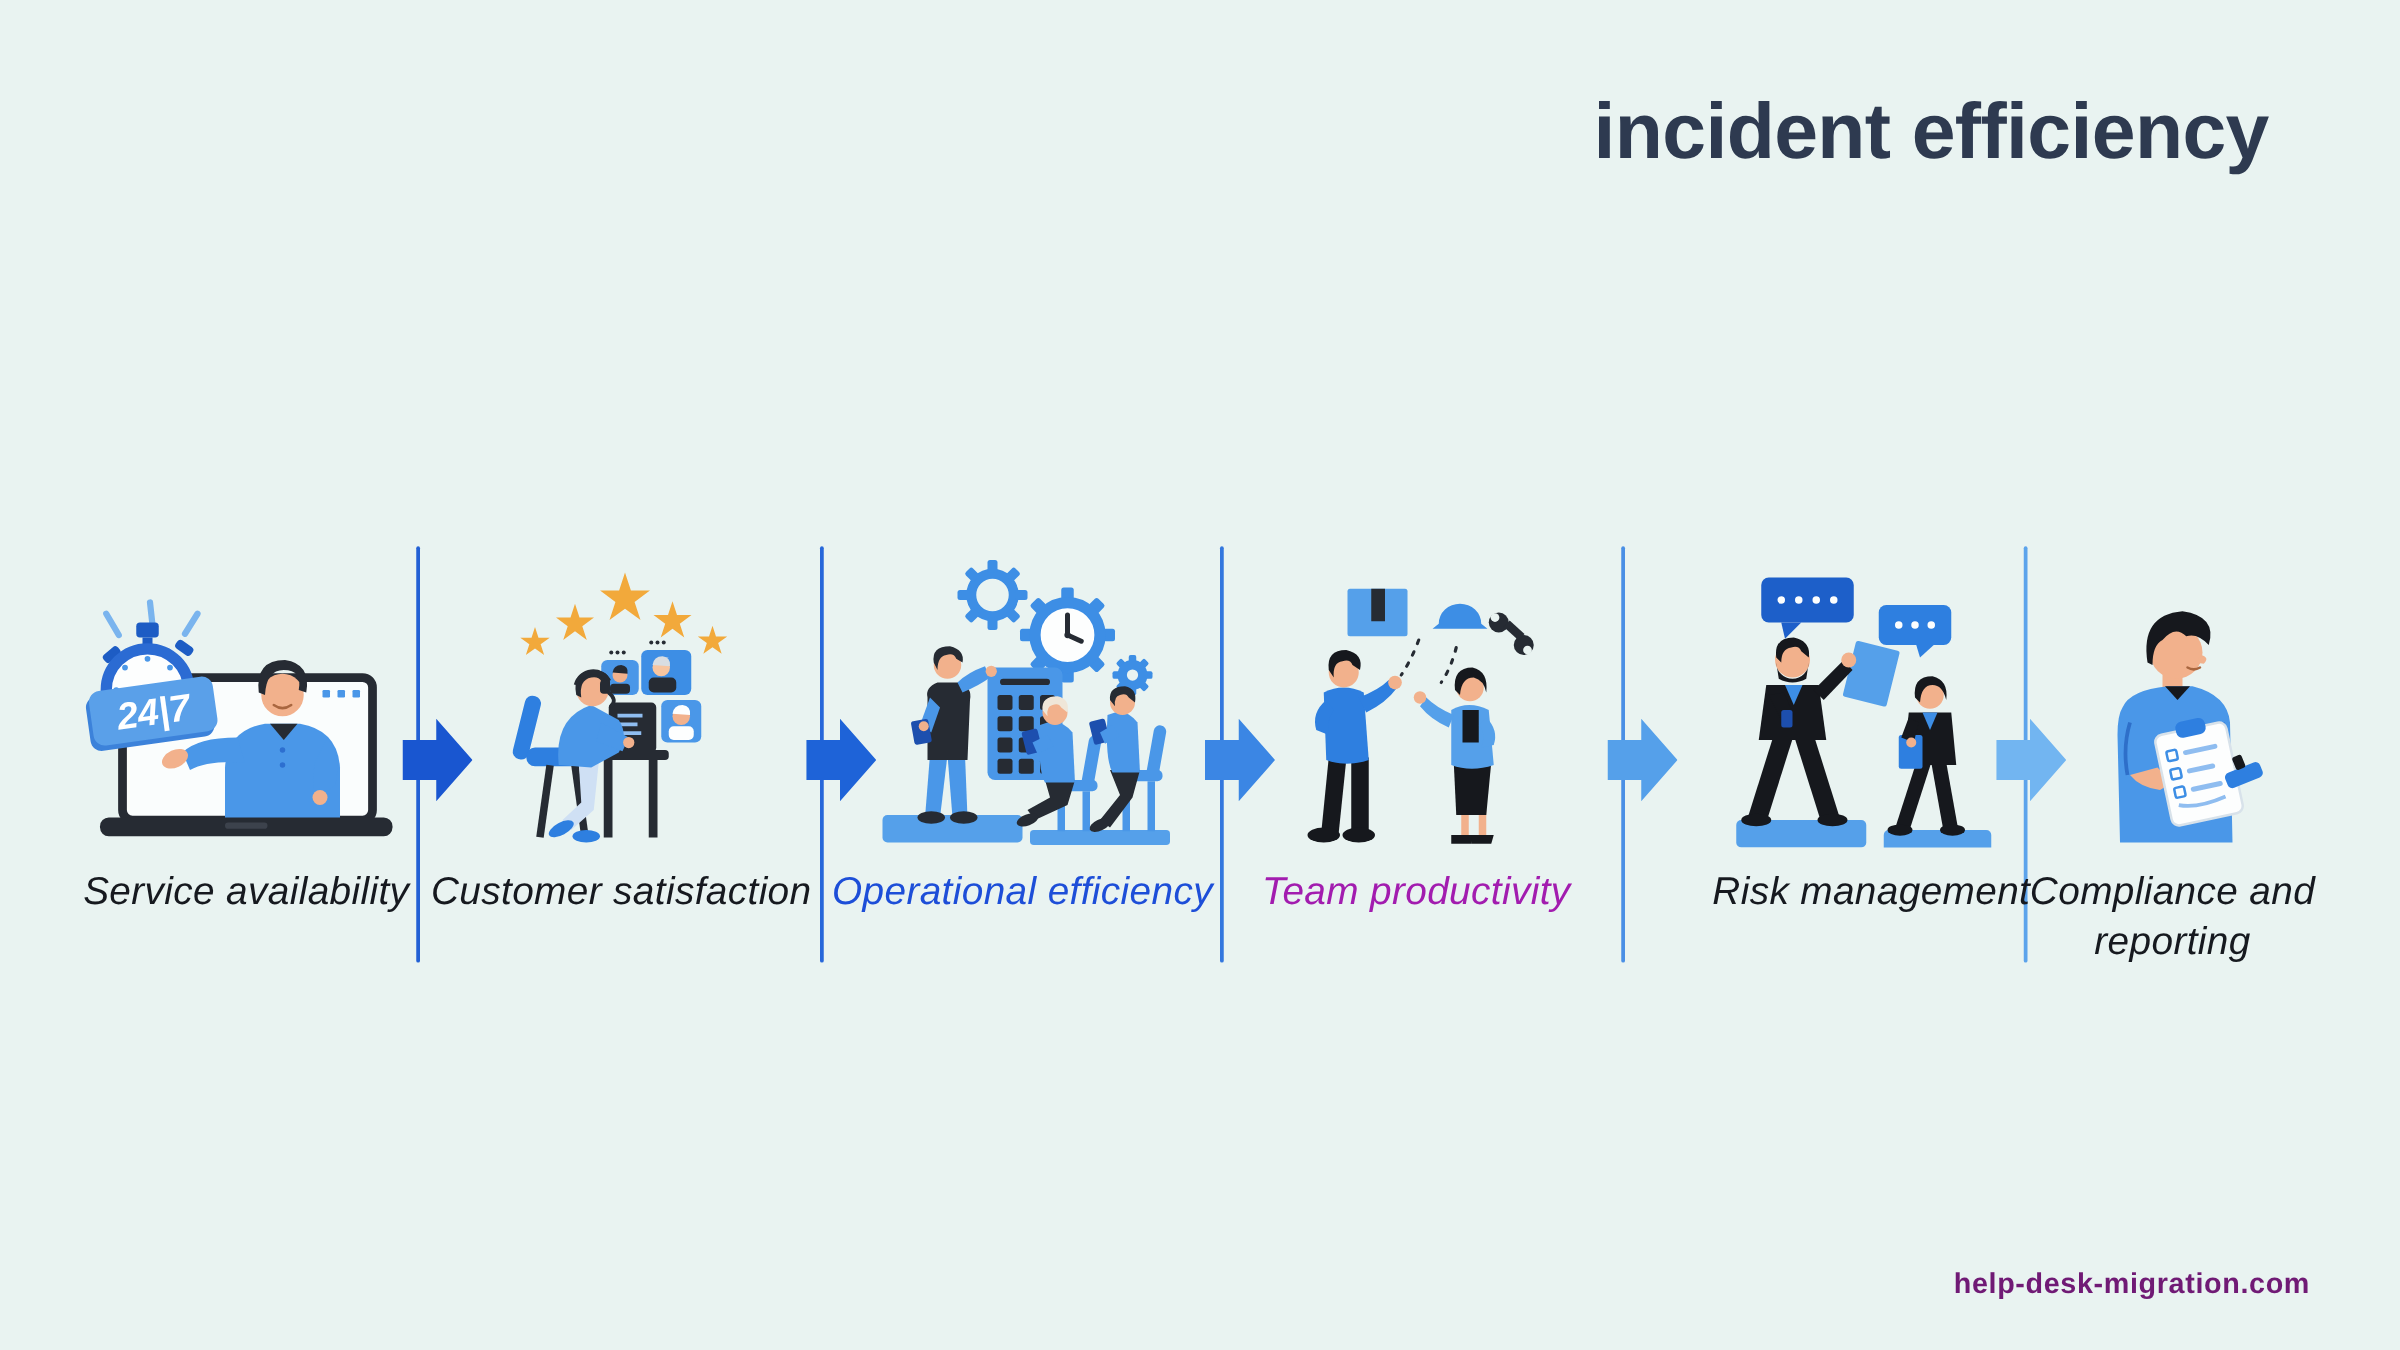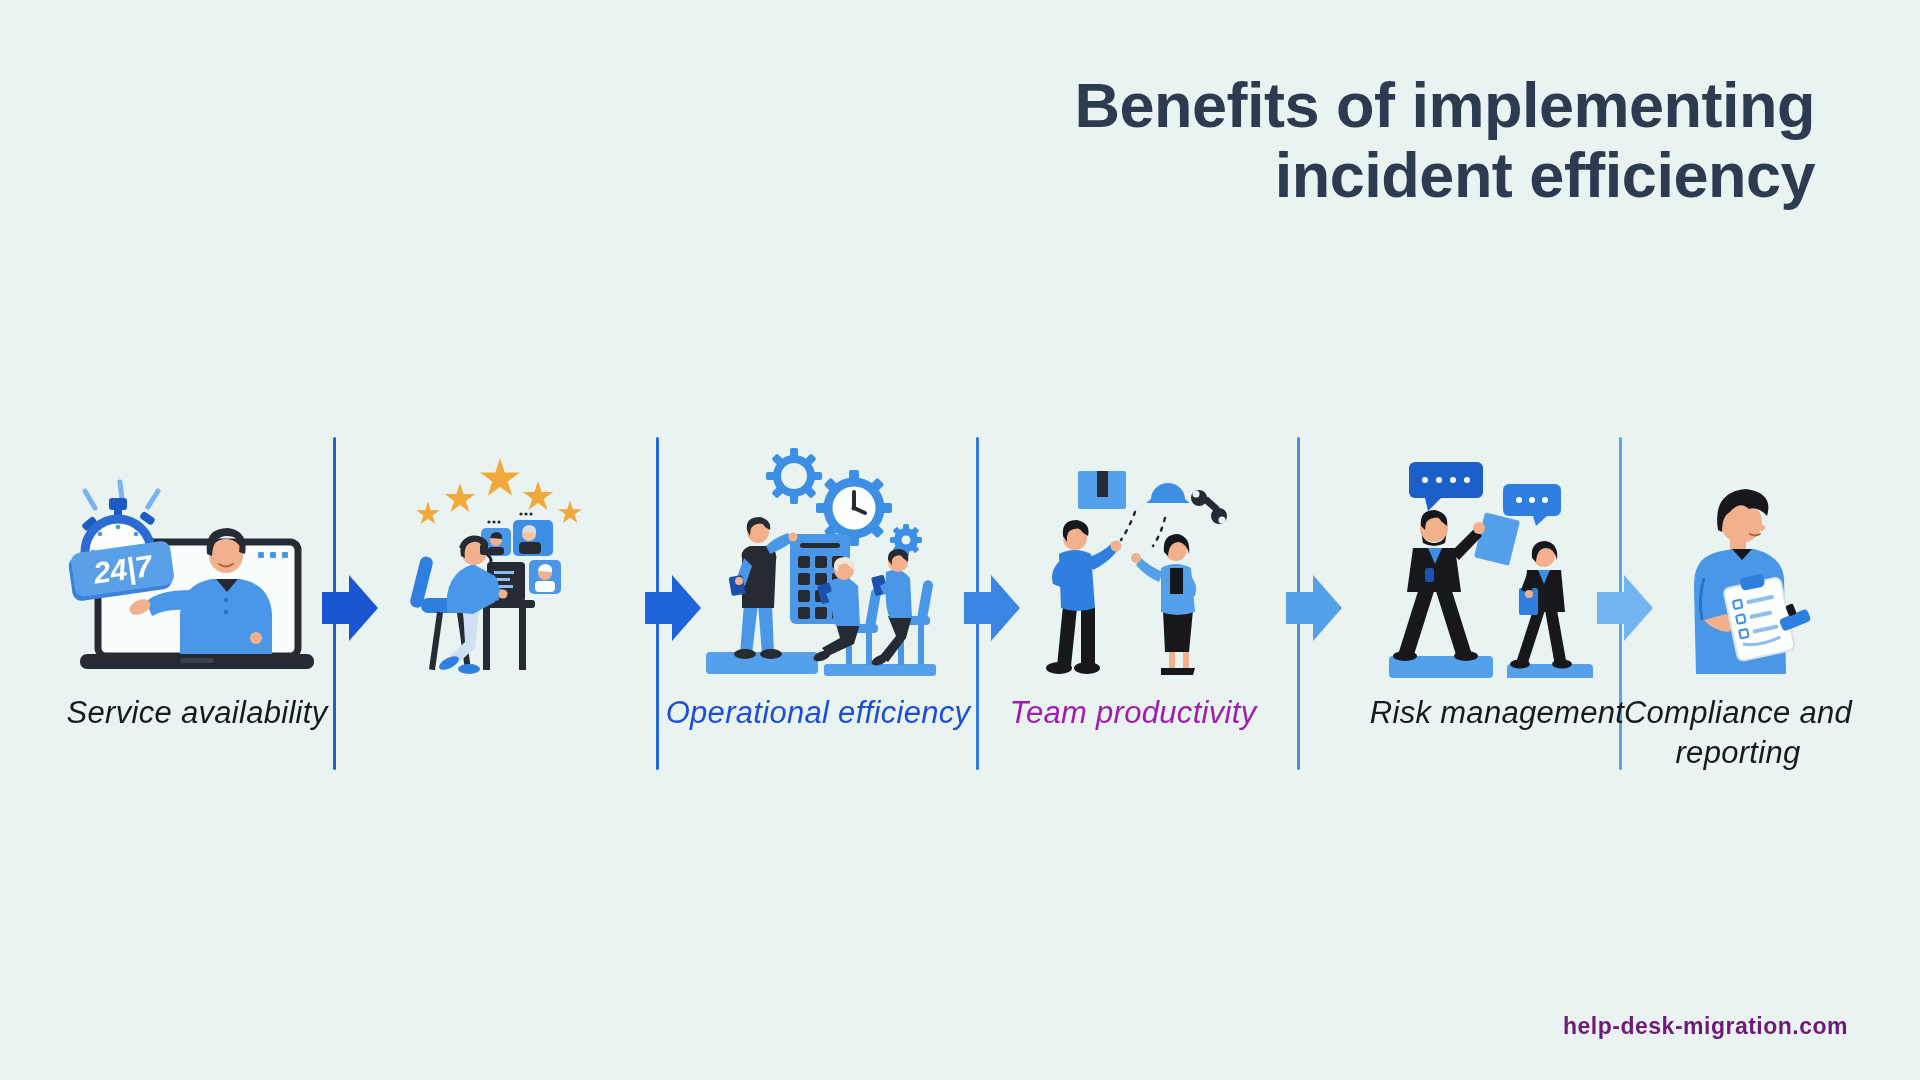--- a/index.html
+++ b/index.html
@@ -22,21 +22,20 @@
   .footer-brand { position:absolute; left:68px; top:1003px; display:flex; align-items:center; gap:14px; }
   .brand-name { font-size:23px; font-weight:bold; }
   .site-url { position:absolute; right:72px; top:1013px; font-size:23px; font-weight:bold; letter-spacing:0.5px; }
 </style>
 </head>
 <body>
 
 <div class="canvas" style="background: rgb(233, 243, 241);">
 
   <div class="title" style="color: rgb(46, 58, 80);">
-    <div>Benefits of implementing</div>
     <div>incident efficiency</div>
   </div>
 
   <div class="divider" style="left: 333px; background: rgb(34, 96, 213);"></div>
   <div class="divider" style="left: 656px; background: rgb(39, 103, 218);"></div>
   <div class="divider" style="left: 976px; background: rgb(51, 119, 222);"></div>
   <div class="divider" style="left: 1297px; background: rgb(74, 143, 229);"></div>
   <div class="divider" style="left: 1619px; background: rgb(92, 163, 235);"></div>
 
   <svg class="flow-arrow" style="left:322px" width="56" height="66" viewBox="0 0 56 66">
@@ -168,20 +167,21 @@
           <path d="M104,126 L126,138 L121,149 L100,141 Z" fill="#4a97e8"></path>
           <circle cx="126" cy="142" r="4.5" fill="#f2b18c"></circle>
           <circle cx="97" cy="100" r="13" fill="#f2b18c"></circle>
           <path d="M84,104 Q80,84 100,84 Q112,86 111,96 L104,93 Q102,89 96,90 Q86,92 88,106 Z" fill="#262b33"></path>
           <path d="M84,96 A 14 14 0 0 1 110 93" stroke="#262b33" stroke-width="4" fill="none"></path>
           <rect x="103" y="92" width="8" height="11" rx="3" fill="#262b33"></rect>
           <path d="M110,102 Q117,108 112,113" stroke="#262b33" stroke-width="3" fill="none" stroke-linecap="round"></path>
         </g>
       </svg>
     </div>
+    <div class="benefit-label" style="color: rgb(22, 25, 31);">Customer satisfaction</div>
   </div>
 
   <div class="benefit" style="left:648px">
     <div class="illus">
       <svg width="252" height="232" viewBox="0 0 252 232">
         <g fill="#3d8ee5">
           <circle cx="102" cy="30" r="17" fill="none" stroke="#3d8ee5" stroke-width="8"></circle>
           <rect x="98" y="2" width="8" height="10" rx="2"></rect>
           <rect x="98" y="2" width="8" height="10" rx="2" transform="rotate(45 102 30)"></rect>
           <rect x="98" y="2" width="8" height="10" rx="2" transform="rotate(90 102 30)"></rect>

